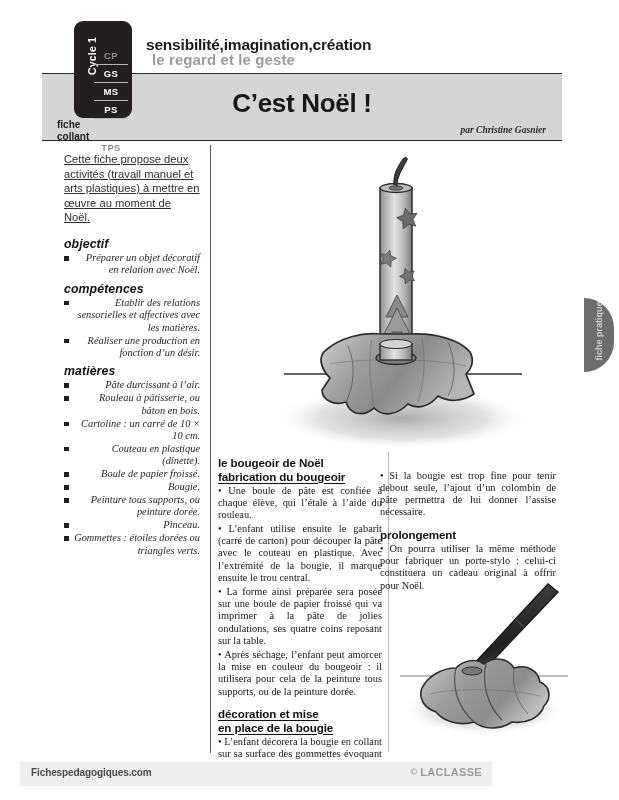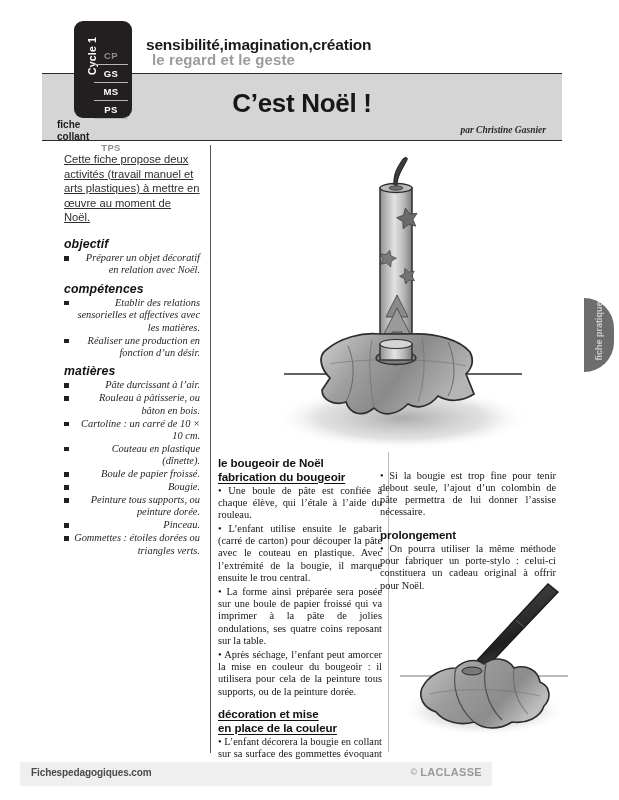--- a/index.html
+++ b/index.html
@@ -448,21 +448,21 @@
 
   <div class="col col-a">
     <div class="c-head">le bougeoir de Noël</div>
     <div class="c-head ul">fabrication du bougeoir</div>
     <p class="c-para">• Une boule de pâte est confiée à chaque élève, qui l’étale à l’aide du rouleau.</p>
     <p class="c-para">• L’enfant utilise ensuite le gabarit (carré de carton) pour découper la pâte avec le couteau en plastique. Avec l’extrémité de la bougie, il marque ensuite le trou central.</p>
     <p class="c-para">• La forme ainsi préparée sera posée sur une boule de papier froissé qui va imprimer à la pâte de jolies ondulations, ses quatre coins reposant sur la table.</p>
     <p class="c-para">• Après séchage, l’enfant peut amorcer la mise en couleur du bougeoir : il utilisera pour cela de la peinture tous supports, ou de la peinture dorée.</p>
     <div class="c-gap"></div>
     <div class="c-head ul">décoration et mise</div>
-    <div class="c-head ul">en place de la couleur</div>
+    <div class="c-head ul">en place de la bougie</div>
     <p class="c-para">• L’enfant décorera la bougie en collant sur sa surface des gommettes évoquant Noël : étoiles dorées ou triangles verts (sapins).</p>
   </div>
 
   <div class="col col-b">
     <p class="c-para">• Si la bougie est trop fine pour tenir debout seule, l’ajout d’un colombin de pâte permettra de lui donner l’assise nécessaire.</p>
     <div class="c-gap"></div>
     <div class="c-head">prolongement</div>
     <p class="c-para">• On pourra utiliser la même méthode pour fabriquer un porte-stylo : celui-ci constituera un cadeau original à offrir pour Noël.</p>
   </div>
 

